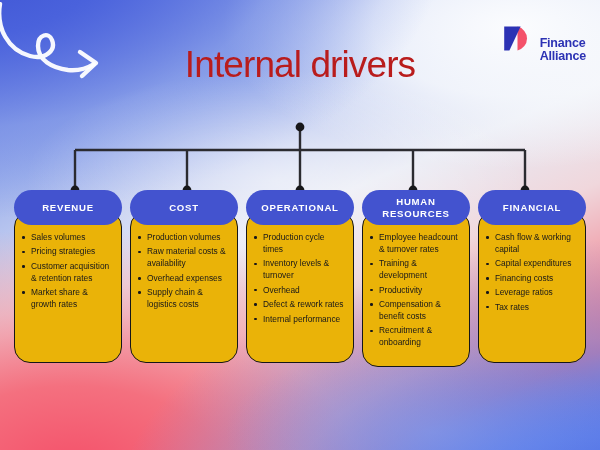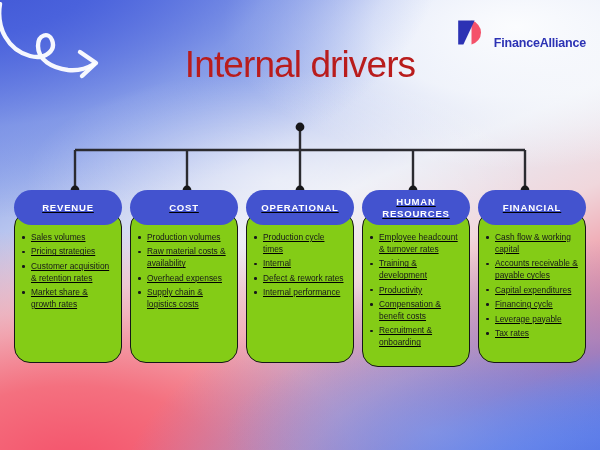--- a/index.html
+++ b/index.html
@@ -51,21 +51,21 @@
     position: absolute;
     right: 14px;
     top: 14px;
     display: flex;
     align-items: center;
     gap: 7px;
   }
   #brand-mark { width: 31px; height: 27px; flex: none; }
   #brand-text {
     display: flex;
-    flex-direction: row;
+    flex-direction: column;
     line-height: 1.04;
     margin-top: 23px;
   }
   #brand-text span {
     font-size: 12.5px;
     font-weight: bold;
     color: #2c32b4;
     letter-spacing: -0.2px;
     white-space: nowrap;
   }
@@ -95,21 +95,20 @@
 
   
   #card-row {
     position: absolute;
     left: 14px;
     top: 190px;
     width: 572px;
     display: flex;
     justify-content: space-between;
     align-items: flex-start;
-    text-decoration: underline;
   }
 
   .card {
     width: 108px;
     position: relative;
     display: flex;
     flex-direction: column;
     align-items: center;
   }
 
@@ -129,21 +128,21 @@
     padding: 5px 4px;
     line-height: 1.25;
     position: relative;
     z-index: 3;
   }
 
   .card-body {
     width: 100%;
     margin-top: -14px;
     padding: 20px 7px 14px 6px;
-    background: #84cc16;
+    background: #eab308;
     border: 1.8px solid #161618;
     border-radius: 16px;
     min-height: 152px;
     position: relative;
     z-index: 1;
   }
 
   .card-body ul {
     list-style: none;
     margin: 0;
@@ -236,21 +235,22 @@
         <li>Supply chain &amp; logistics costs</li>
       </ul>
     </div>
   </div>
 
   <div class="card">
     <div class="card-head">OPERATIONAL</div>
     <div class="card-body">
       <ul>
         <li>Production cycle times</li>
-        <li>Internal</li>
+        <li>Inventory levels &amp; turnover</li>
+        <li>Overhead</li>
         <li>Defect &amp; rework rates</li>
         <li>Internal performance</li>
       </ul>
     </div>
   </div>
 
   <div class="card">
     <div class="card-head">HUMAN RESOURCES</div>
     <div class="card-body">
       <ul>
@@ -261,22 +261,21 @@
         <li>Recruitment &amp; onboarding</li>
       </ul>
     </div>
   </div>
 
   <div class="card">
     <div class="card-head">FINANCIAL</div>
     <div class="card-body">
       <ul>
         <li>Cash flow &amp; working capital</li>
-        <li>Accounts receivable &amp; payable cycles</li>
         <li>Capital expenditures</li>
-        <li>Financing cycle</li>
-        <li>Leverage payable</li>
+        <li>Financing costs</li>
+        <li>Leverage ratios</li>
         <li>Tax rates</li>
       </ul>
     </div>
   </div>
 
 </div>
 
 </body></html>

